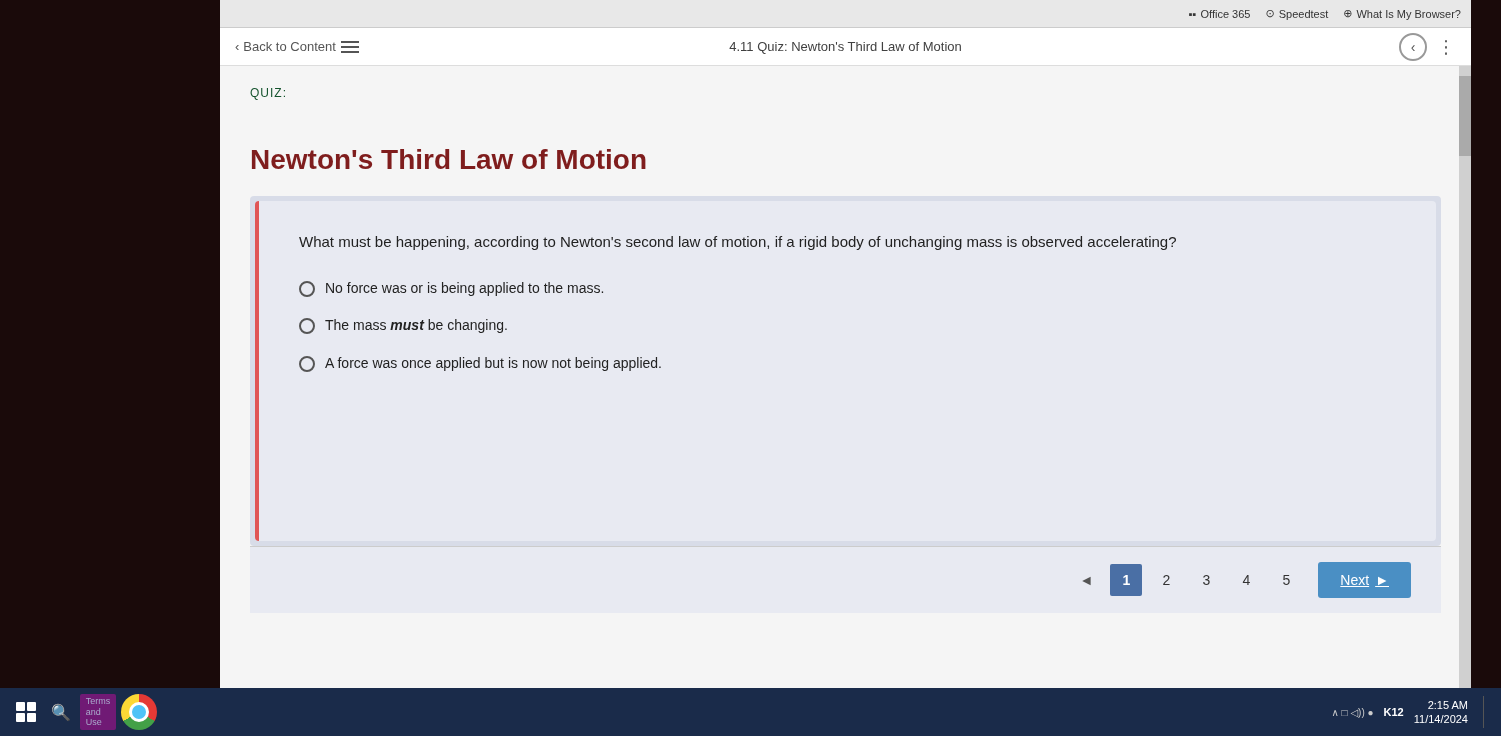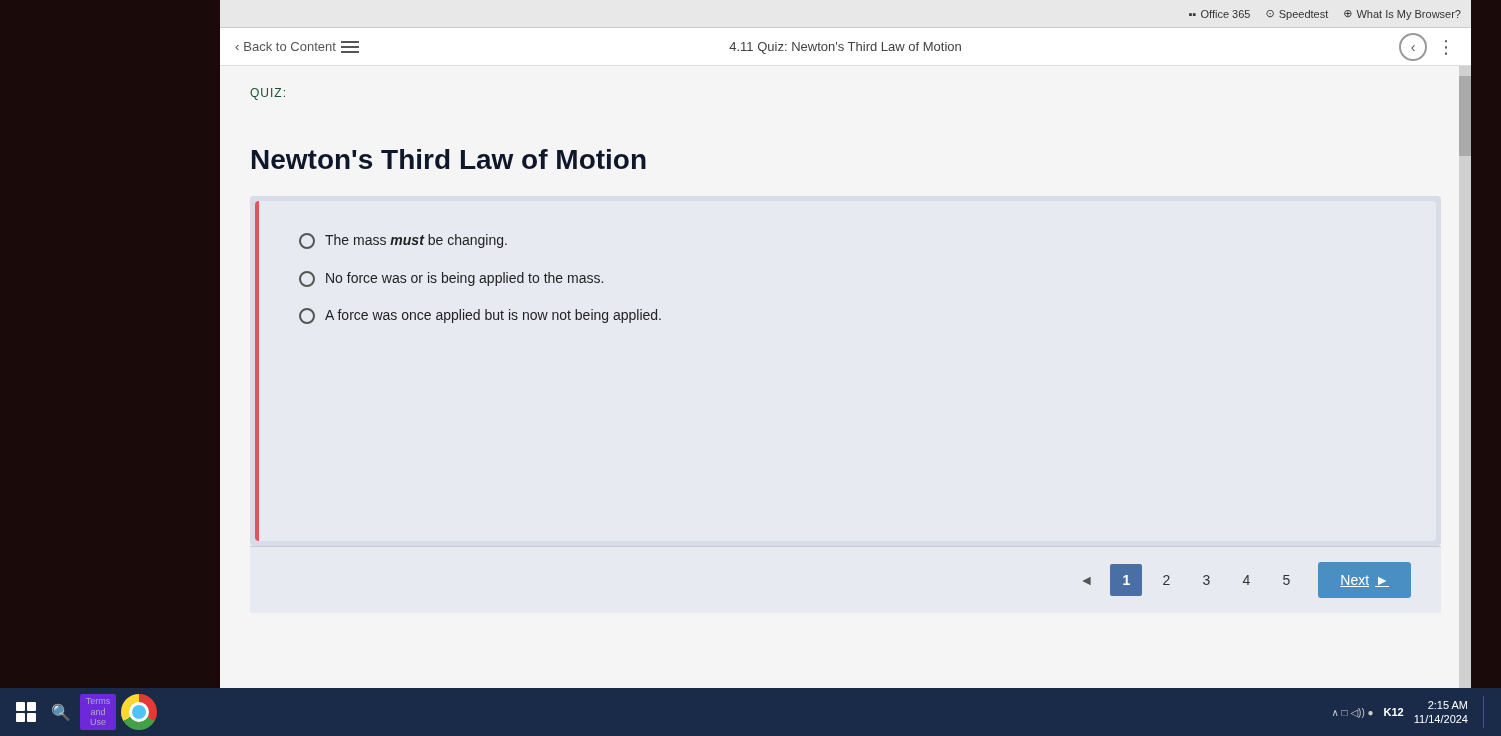--- a/index.html
+++ b/index.html
@@ -130,21 +130,21 @@
       font-size: 12px;
       color: #14532d;
       text-transform: uppercase;
       letter-spacing: 1px;
       margin-bottom: 5px;
     }
 
     .quiz-title {
       font-size: 28px;
       font-weight: bold;
-      color: #0f172a;
+      color: #7f1d1d;
       margin-bottom: 20px;
       margin-top: 44px;
     }
 
     
     .question-card {
       background: #d8dce8;
       border-radius: 4px;
       padding: 5px;
       position: relative;
@@ -292,28 +292,28 @@
       display: flex;
       align-items: center;
       justify-content: center;
       color: white;
       font-size: 16px;
     }
 
     .taskbar-icon {
       width: 36px;
       height: 36px;
-      background: #6d28d9;
+      background: #701a75;
       border-radius: 2px;
       display: flex;
       align-items: center;
       justify-content: center;
       font-size: 10px;
       color: #aac;
-      text-align: center;
+      text-align: left;
       line-height: 1.2;
     }
 
     .taskbar-chrome {
       width: 36px;
       height: 36px;
       border-radius: 50%;
       display: flex;
       align-items: center;
       justify-content: center;
@@ -425,29 +425,30 @@
   </div>
 
   <div class="quiz-area">
 
     <div class="quiz-label">QUIZ:</div>
     <div class="quiz-title">Newton's Third Law of Motion</div>
 
     <div class="question-card">
       <div class="question-card-inner">
 
+        <div class="question-text">What must be happening, according to Newton's second law of motion, if a rigid body of unchanging mass is observed accelerating?</div>
+
+        <div class="answer-option">
+          <div class="radio-circle"></div>
+          <span class="answer-text">No force was or is being applied to the mass.</span>
+        </div>
 
         <div class="answer-option">
           <div class="radio-circle"></div>
           <span class="answer-text">The mass <em>must</em> be changing.</span>
-        </div>
-
-        <div class="answer-option">
-          <div class="radio-circle"></div>
-          <span class="answer-text">No force was or is being applied to the mass.</span>
         </div>
 
         <div class="answer-option">
           <div class="radio-circle"></div>
           <span class="answer-text">A force was once applied but is now not being applied.</span>
         </div>
 
 
       </div>
     </div>

